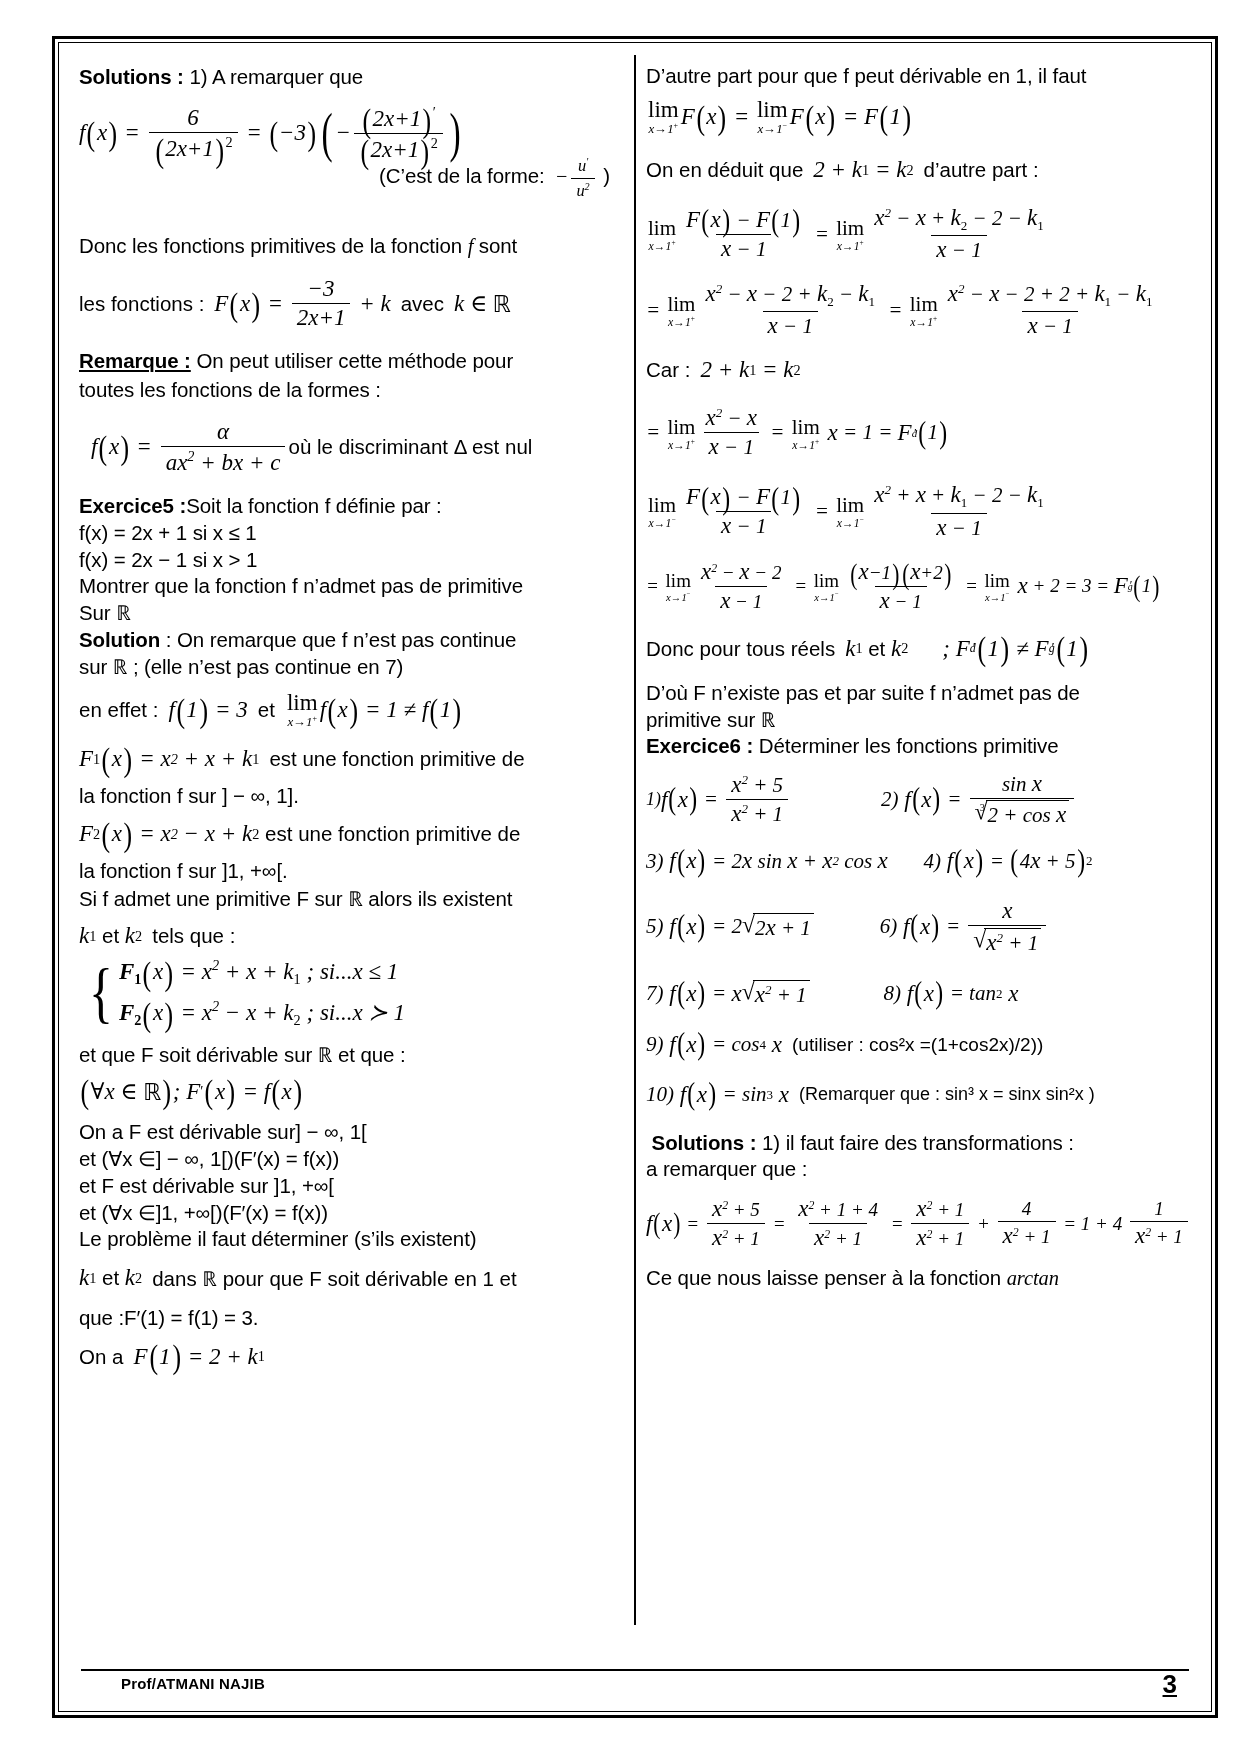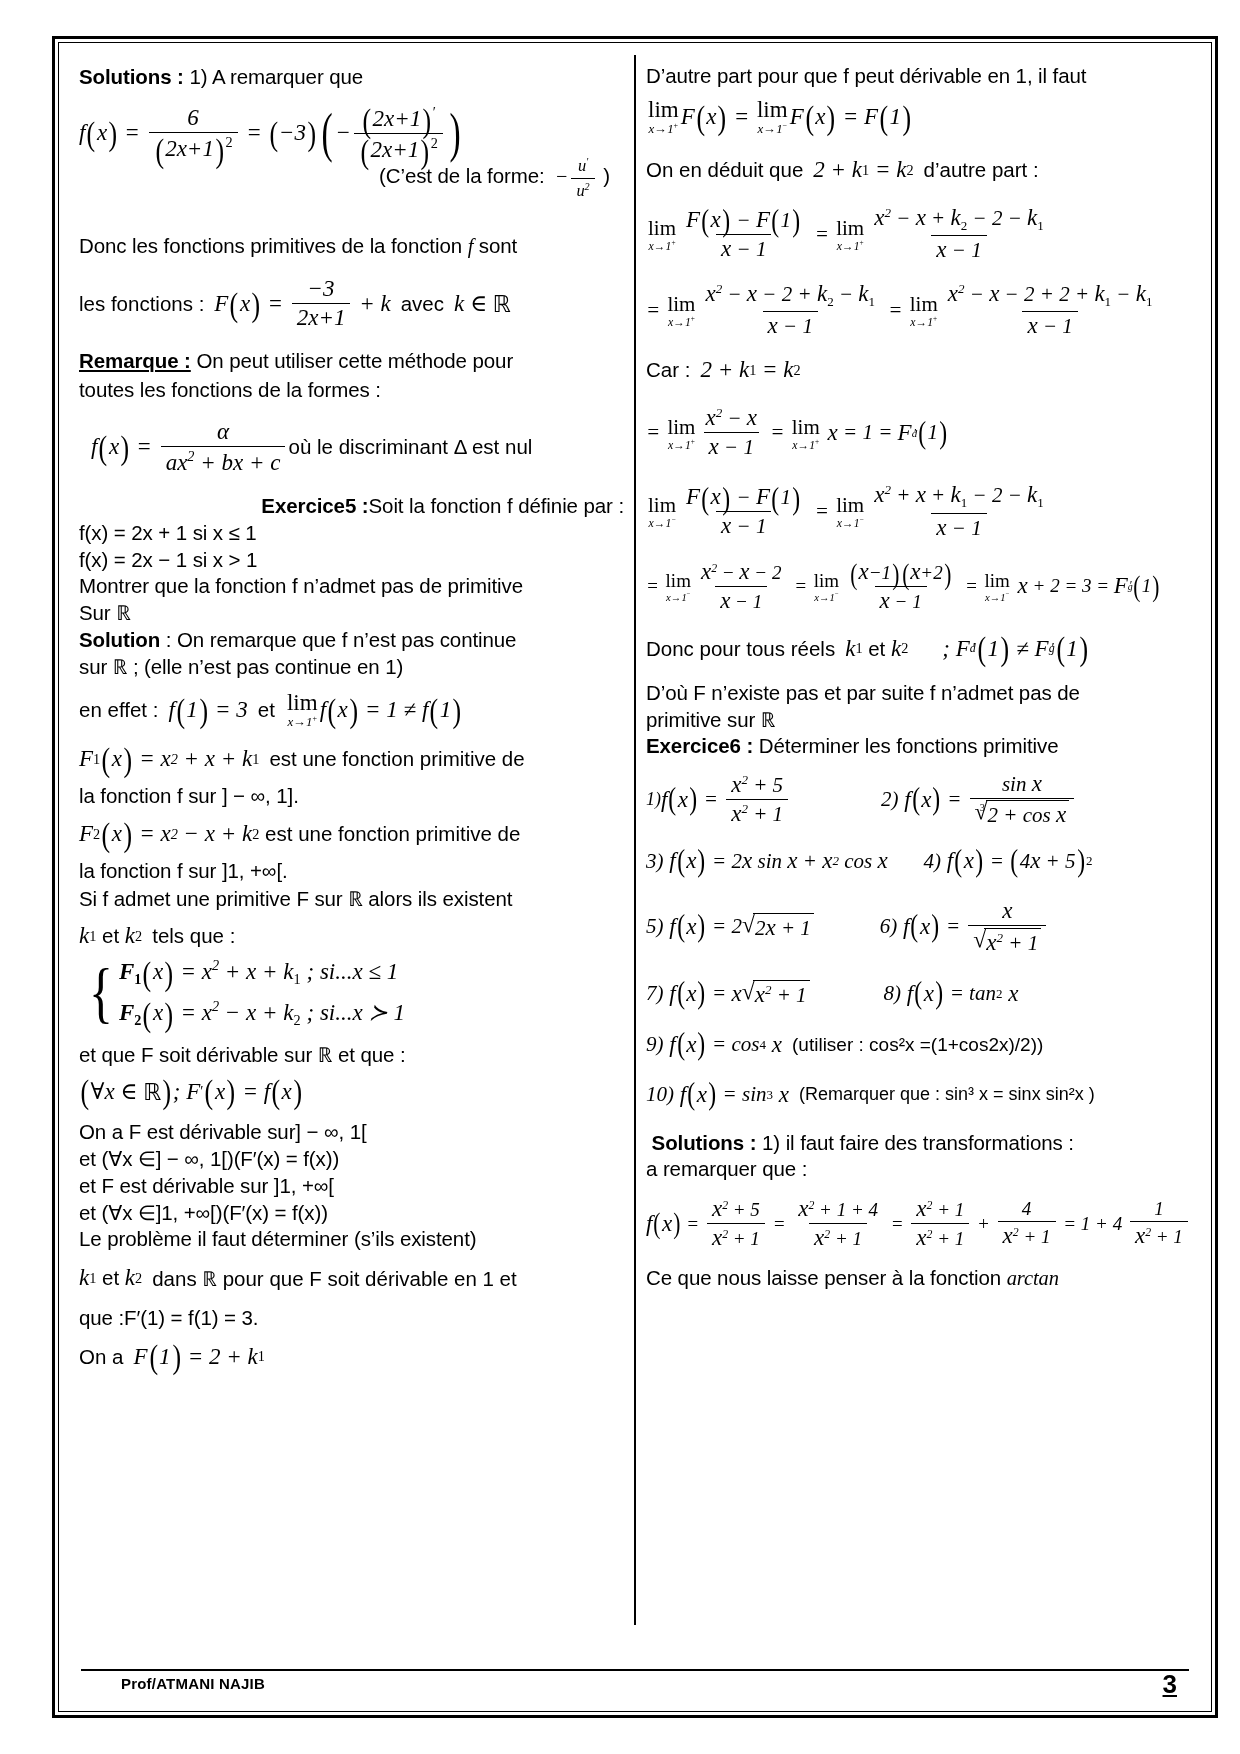--- a/index.html
+++ b/index.html
@@ -249,33 +249,33 @@
             <span class="m">x</span>
             <span class="medp">)</span>
             <span class="m up">&nbsp;=&nbsp;</span>
           <span class="frac">
               <span class="num"><span class="m">α</span></span>
               <span class="den"><span class="m">ax</span><sup class="e">2</sup><span class="up">&nbsp;+&nbsp;</span><span class="m">bx</span><span class="up">&nbsp;+&nbsp;</span><span class="m">c</span></span>
             </span>
           <span style="font-family:'Liberation Sans',sans-serif;font-style:normal;font-size:20.5px;">où le discriminant Δ est nul</span>
         </div>
 
-        <p class="t" style="margin-top:16px;text-align:right;">
+        <p class="t" style="margin-top:16px;">
           <span class="b">Exercice5 :</span><span>Soit la fonction f définie par :</span>
         </p>
         <p class="t tight">f(x) = 2x + 1 si x ≤ 1</p>
         <p class="t tight">f(x) = 2x − 1 si x &gt; 1</p>
         <p class="t tight">Montrer que la fonction f n’admet pas de primitive</p>
         <p class="t tight">Sur ℝ</p>
 
         <p class="t tight">
           <span class="b">Solution</span>
           <span>: On remarque que f n’est pas continue</span>
         </p>
-        <p class="t tight">sur ℝ ; (elle n’est pas continue en 1)</p>
+        <p class="t tight">sur ℝ ; (elle n’est pas continue en 7)</p>
 
         <div class="mrow" style="margin-top:10px;">
           <span style="font-family:'Liberation Sans',sans-serif;font-style:normal;font-size:20.5px;">en effet :</span>
           <span class="gap"></span>
           <span class="m">f</span>
             <span class="medp">(</span>
             <span class="up">1</span>
             <span class="medp">)</span>
             <span class="m up">&nbsp;=&nbsp;3</span>
           <span class="gap"></span>

